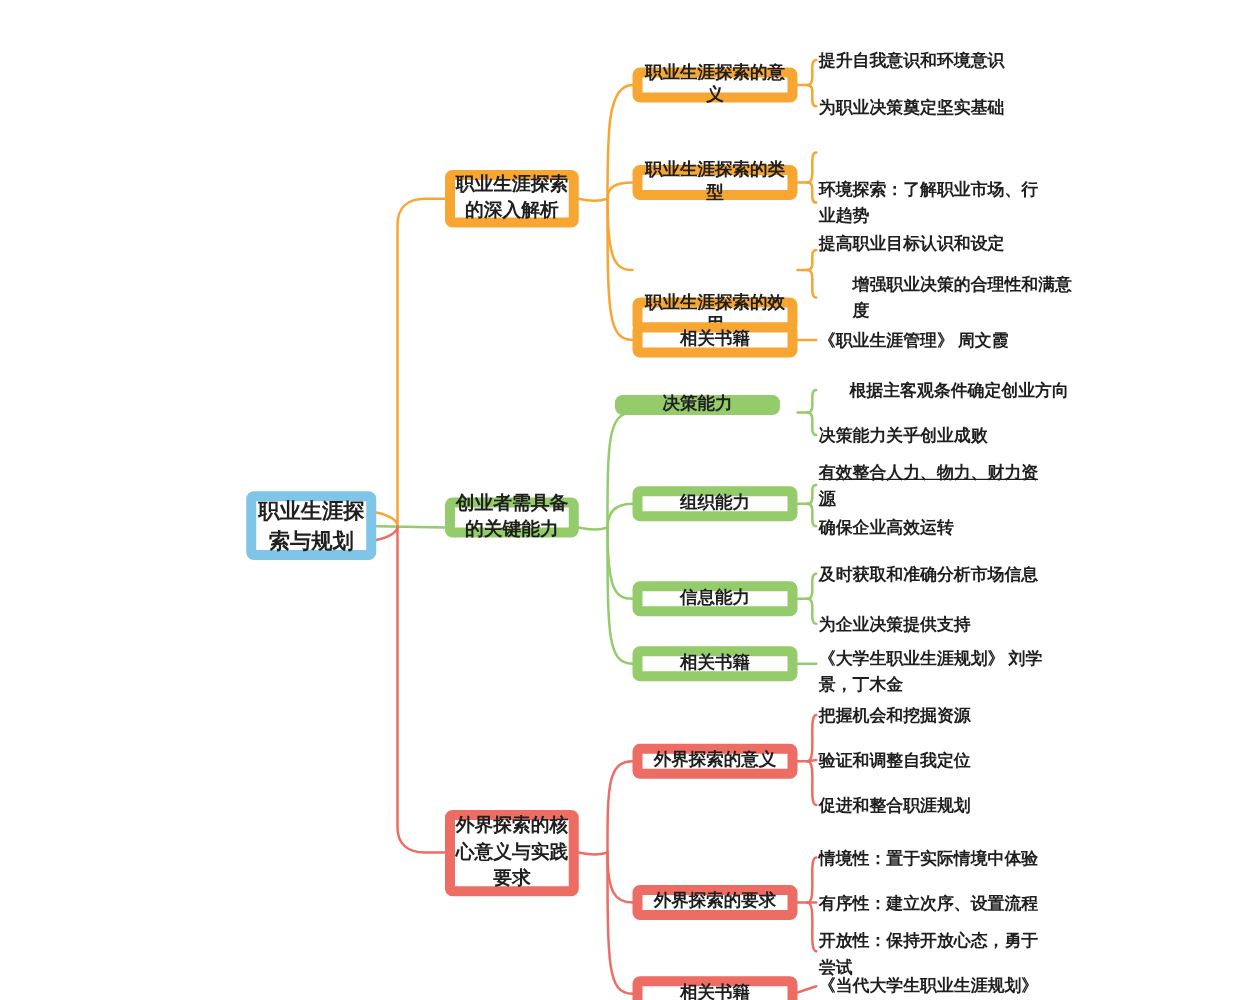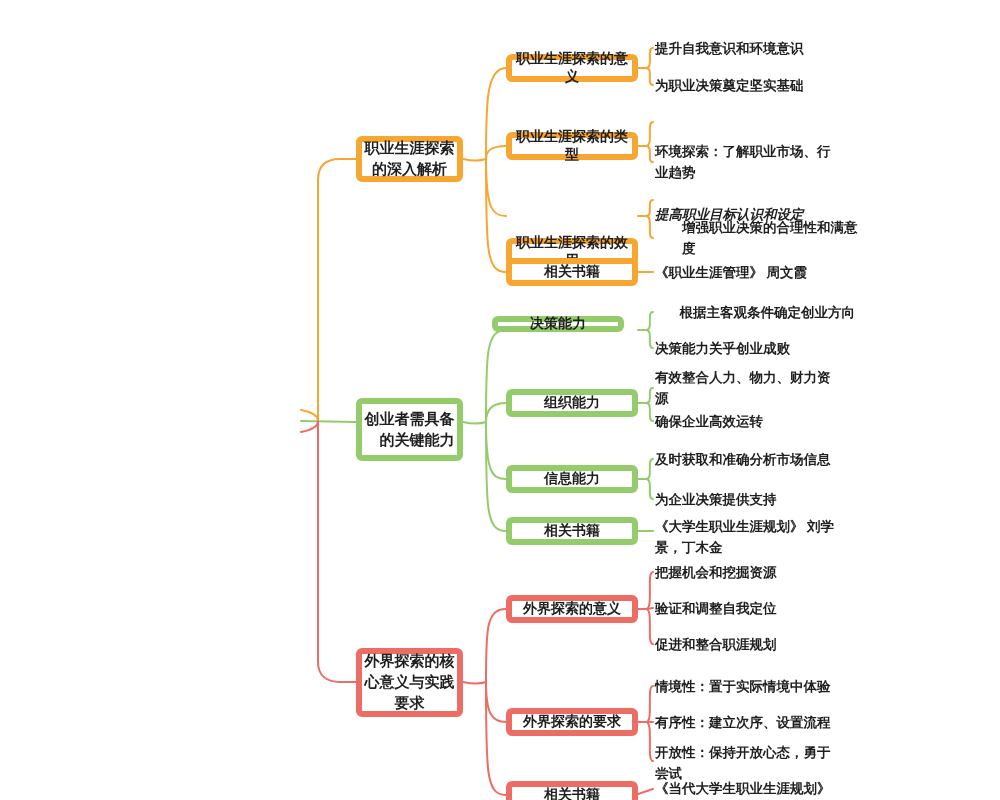--- a/index.html
+++ b/index.html
@@ -6,21 +6,21 @@
   #canvas{
     position:relative;width:1000px;height:800px;overflow:hidden;background:#fff;
     font-family:"Liberation Serif","DejaVu Serif",serif;color:#1f1f1f;
   }
   #wires{position:absolute;left:0;top:0;width:1000px;height:800px;}
   #wires path{fill:none;stroke-width:2;stroke-linecap:round;stroke-linejoin:round;}
   .s-b1{stroke:var(--branch1);}
   .s-b2{stroke:var(--branch2);}
   .s-b3{stroke:var(--branch3);}
   .node{
-    position:absolute;background:#fff;border:6px solid #ef4444;border-radius:6px;
+    position:absolute;background:#fff;border:8px solid #ef4444;border-radius:6px;
     display:flex;align-items:center;justify-content:center;
     text-align:center;font-weight:bold;white-space:pre-line;box-sizing:border-box;
   }
   .c-root{border-color:var(--root);}
   .c-b1{border-color:var(--branch1);}
   .c-b2{border-color:var(--branch2);}
   .c-b3{border-color:var(--branch3);}
   .root-box{font-size:17px;line-height:24px;}
   .branch-box{font-size:15px;line-height:21px;}
   .sub-box{font-size:14px;line-height:18px;}
@@ -88,24 +88,26 @@
       <path class="s-b3" d="M 646,609 L 653,608"></path>
       <path class="s-b3" d="M 646,609 C 654,609 646,644 653,644"></path>
       <path class="s-b3" d="M 638,722 L 646,722"></path>
       <path class="s-b3" d="M 646,722 C 654,722 646,686 653,686"></path>
       <path class="s-b3" d="M 646,722 L 653,722"></path>
       <path class="s-b3" d="M 646,722 C 654,722 646,761 653,761"></path>
       <path class="s-b3" d="M 638,794 L 653,789"></path>
     </g>
   </svg>
 
+  <div class="node c-root root-box" style="left:197px;top:393px;width:104px;height:55px;">职业生涯探
+索与规划</div>
 
   <div class="node c-b1 branch-box" style="left:356px;top:136px;width:107px;height:46px;">职业生涯探索
 的深入解析</div>
-  <div class="node c-b2 branch-box" style="left:356px;top:398px;width:107px;height:63px;text-align:right;">创业者需具备
+  <div class="node c-b2 branch-box" style="left:356px;top:398px;width:107px;height:32px;">创业者需具备
 的关键能力</div>
   <div class="node c-b3 branch-box" style="left:356px;top:648px;width:107px;height:69px;">外界探索的核
 心意义与实践
 要求</div>
 
   <div class="node c-b1 sub-box" style="left:506px;top:54px;width:132px;height:28px;">职业生涯探索的意义</div>
   <div class="node c-b1 sub-box" style="left:506px;top:132px;width:132px;height:28px;">职业生涯探索的类型</div>
   <div class="node c-b1 sub-box" style="left:506px;top:202px;width:132px;height:28px;margin-top:36px;">职业生涯探索的效用</div>
   <div class="node c-b1 sub-box" style="left:506px;top:258px;width:132px;height:28px;">相关书籍</div>
 
@@ -115,28 +117,28 @@
   <div class="node c-b2 sub-box" style="left:506px;top:517px;width:132px;height:28px;">相关书籍</div>
 
   <div class="node c-b3 sub-box" style="left:506px;top:595px;width:132px;height:28px;">外界探索的意义</div>
   <div class="node c-b3 sub-box" style="left:506px;top:708px;width:132px;height:28px;">外界探索的要求</div>
   <div class="node c-b3 sub-box" style="left:506px;top:781px;width:132px;height:28px;">相关书籍</div>
 
   <div class="leaf" style="top:38px;">提升自我意识和环境意识</div>
   <div class="leaf" style="top:75px;">为职业决策奠定坚实基础</div>
   <div class="leaf" style="top:141px;">环境探索：了解职业市场、行
 业趋势</div>
-  <div class="leaf" style="top:204px;font-style:italic;">提高职业目标认识和设定</div>
+  <div class="leaf" style="top:184px;">提高职业目标认识和设定</div>
   <div class="leaf" style="top:217px;margin-left:27px;">增强职业决策的合理性和满意
 度</div>
   <div class="leaf" style="top:262px;">《职业生涯管理》 周文霞</div>
 
   <div class="leaf" style="top:302px;text-align:right;">根据主客观条件确定创业方向</div>
   <div class="leaf" style="top:338px;">决策能力关乎创业成败</div>
-  <div class="leaf" style="top:367px;">有效整合人力、物力、财力资
+  <div class="leaf" style="top:367px;text-decoration:underline;">有效整合人力、物力、财力资
 源</div>
   <div class="leaf" style="top:411px;">确保企业高效运转</div>
   <div class="leaf" style="top:449px;">及时获取和准确分析市场信息</div>
   <div class="leaf" style="top:489px;">为企业决策提供支持</div>
   <div class="leaf" style="top:516px;">《大学生职业生涯规划》 刘学
 景，丁木金</div>
 
   <div class="leaf" style="top:562px;">把握机会和挖掘资源</div>
   <div class="leaf" style="top:598px;">验证和调整自我定位</div>
   <div class="leaf" style="top:634px;">促进和整合职涯规划</div>

